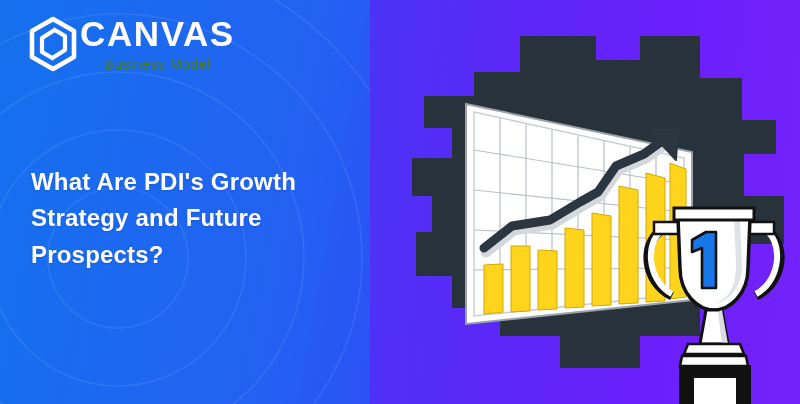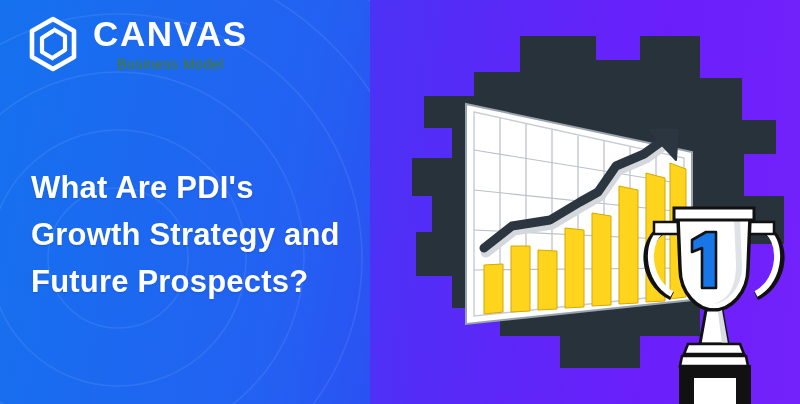--- a/index.html
+++ b/index.html
@@ -49,21 +49,21 @@
     height: 404px;
   }
 
   
   .logo {
     position: absolute;
     left: 26px;
     top: 16px;
     display: flex;
     align-items: center;
-    gap: 13px;
+    gap: 0;
   }
   .logo-mark { width: 54px; height: 56px; display: block; }
   .logo-text { display: flex; flex-direction: column; line-height: 1; }
   .logo-title {
     color: #ffffff;
     font-size: 35px;
     font-weight: bold;
     letter-spacing: 1.6px;
   }
   .logo-sub {
@@ -76,21 +76,21 @@
   }
 
   
   .headline {
     position: absolute;
     left: 31px;
     top: 164px;
     width: 330px;
     margin: 0;
     color: #ffffff;
-    font-size: 31px;
+    font-size: 24px;
     font-weight: bold;
     line-height: 1.52;
     letter-spacing: 0.2px;
     text-shadow: 0 1px 2px rgba(10,20,90,0.18);
   }
 </style>
 </head>
 <body>
 
 <div class="banner">

